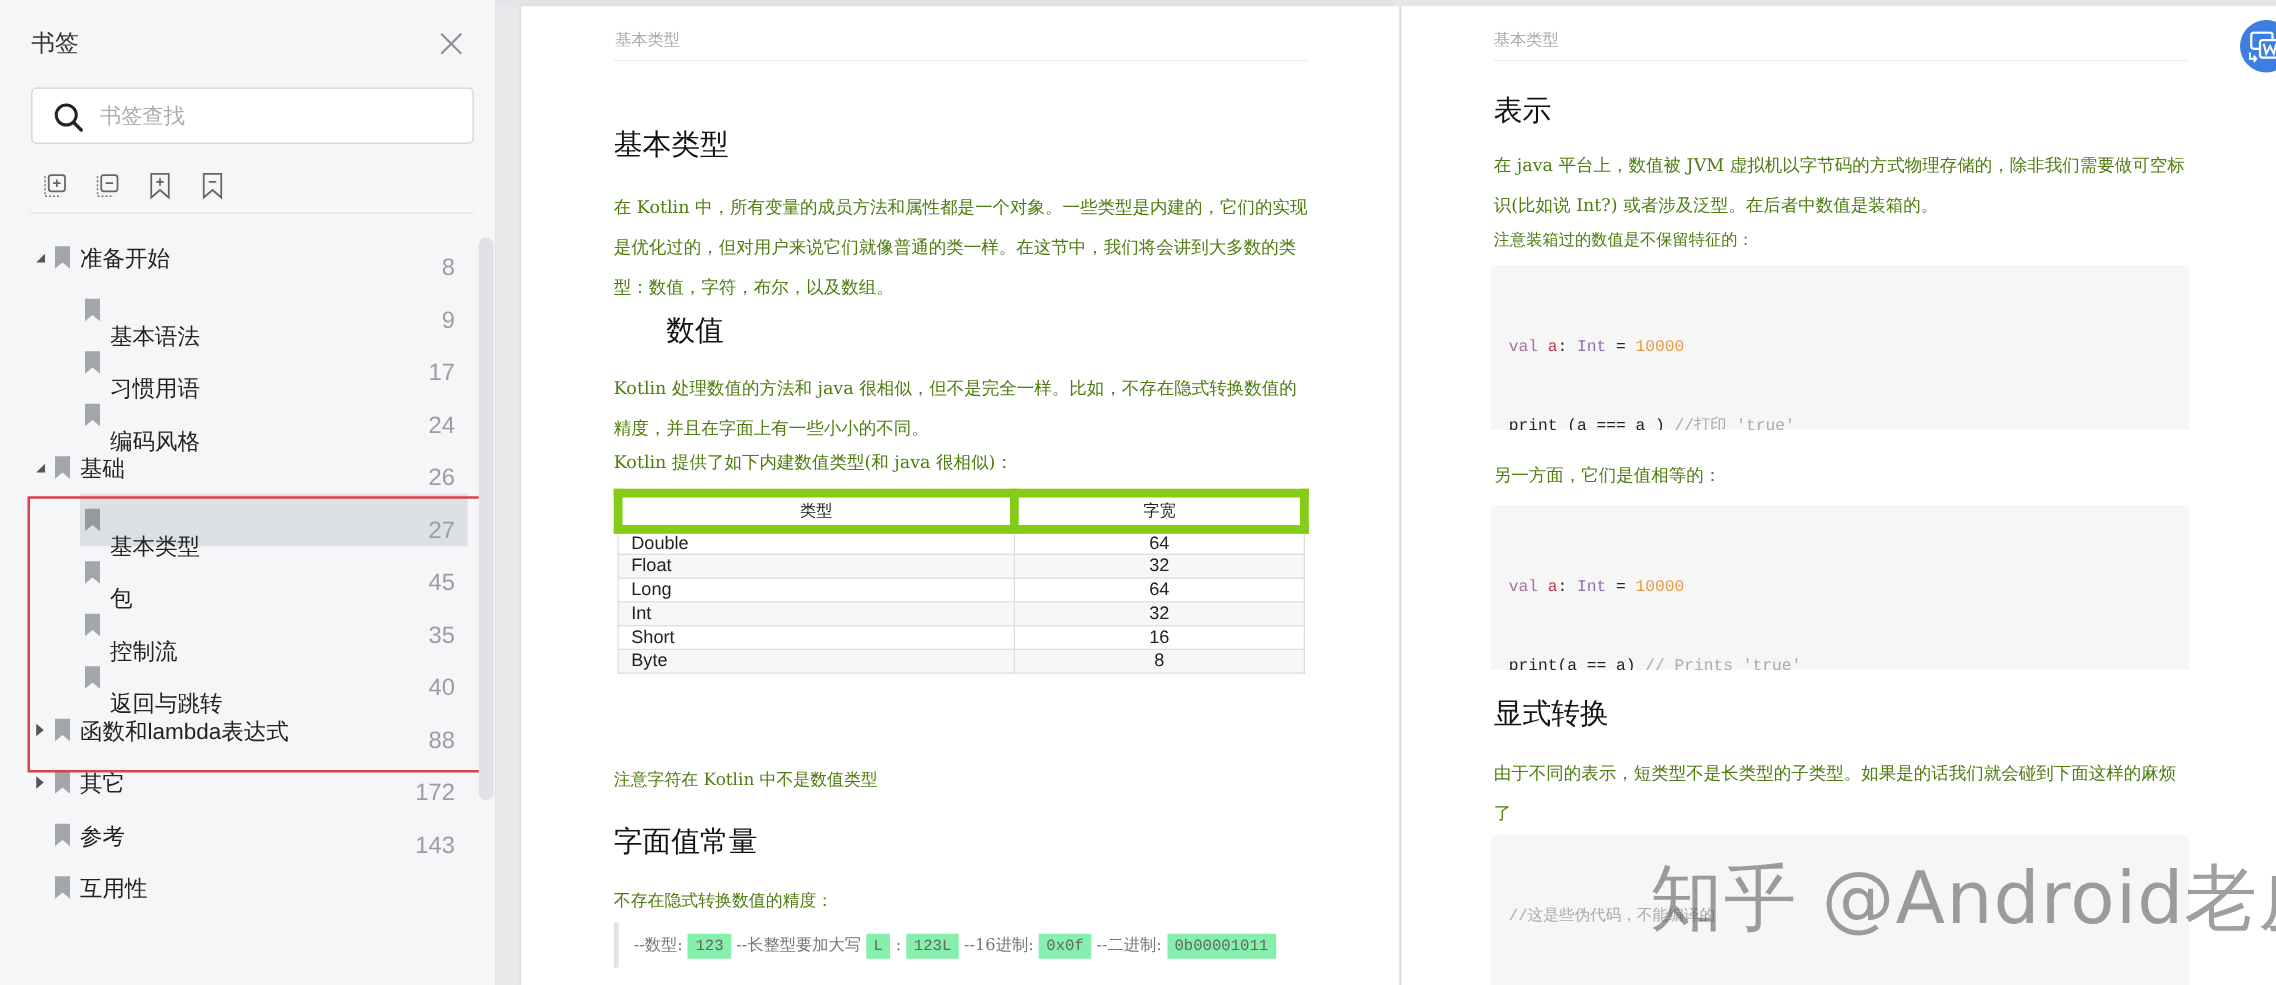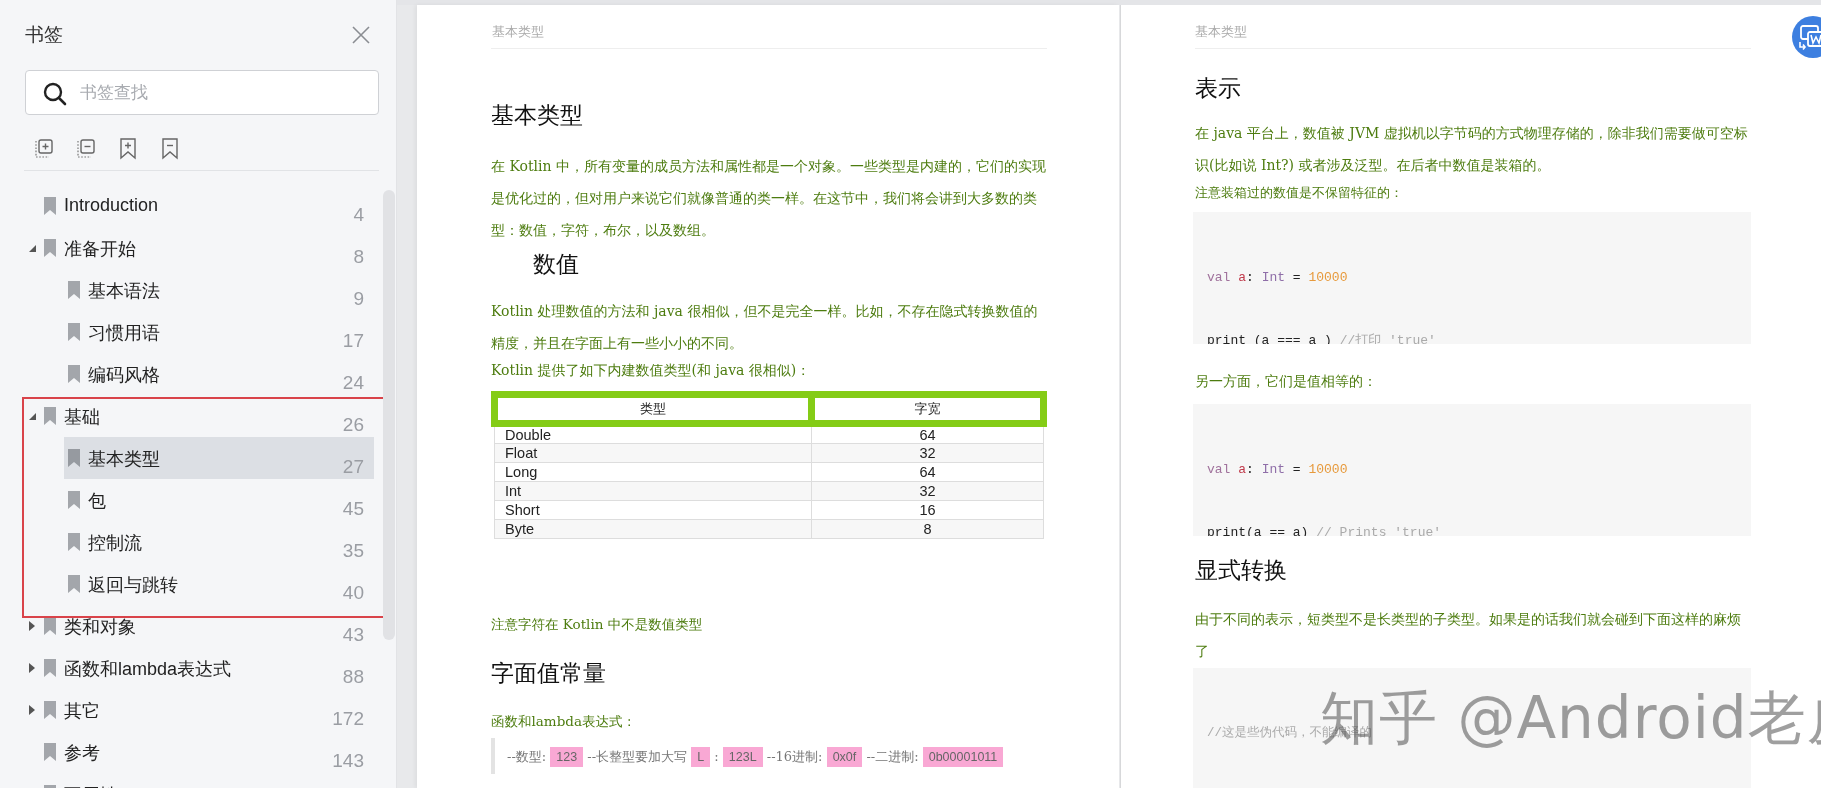--- a/index.html
+++ b/index.html
@@ -21,21 +21,21 @@
   .tree { position: absolute; left: 0; top: 185px; width: 380px; }
   .node { position: relative; height: 42px; }
   .node .tri { position: absolute; top: 15px; width: 10px; height: 12px; }
   .node .bm { position: absolute; top: 11px; width: 14px; height: 20px; }
   .node .lbl { position: absolute; top: 10px; font-size: 18px; color: #222; white-space: nowrap; }
   .node .num { position: absolute; right: 16px; top: 19px; font-size: 19px; color: #9a9da3; }
   .node.l0 .tri { left: 27px; }
   .node.l0 .bm { left: 43px; }
   .node.l0 .lbl { left: 64px; }
   .node.l1 .bm { left: 67px; }
-  .node.l1 .lbl { left: 88px; }
+  .node.l1 .lbl { left: 88px; margin-top: 20px; }
   .node.selected::before { content: ""; position: absolute; left: 64px; right: 6px; top: 0; bottom: 0; background: #dcdfe4; }
   .node.selected .bm, .node.selected .lbl, .node.selected .num { z-index: 1; }
   .red-box { position: absolute; left: 22px; top: 397px; width: 364px; height: 221px; border: 2.5px solid #d9434a; pointer-events: none; }
   .sb-scroll { position: absolute; left: 383px; top: 190px; width: 12px; height: 450px; border-radius: 6px; background: #e1e2e5; }
 
   
   .page { position: absolute; top: 5px; height: 783px; background: #fff; overflow: hidden; }
   .page.left { left: 417px; width: 702px; box-shadow: -2px 0 4px rgba(0,0,0,0.05); }
   .page.right { left: 1120px; width: 701px; border-left: 1px solid #d7d8da; }
   .runhead { position: absolute; top: 18px; font-family: "DejaVu Serif", serif; font-size: 13px; color: #aaa; }
@@ -45,21 +45,21 @@
   .content p { font-size: 14px; line-height: 32px; color: #4d7c0f; }
   .abs { position: absolute; }
 
   table.types { border-collapse: collapse; width: 556px; font-family: "Liberation Sans", sans-serif; font-size: 14.5px; }
   table.types th { font-family: "DejaVu Serif", serif; font-weight: normal; font-size: 13px; height: 29px; border: 7px solid #84cc16; background: #fff; }
   table.types td { height: 19px; border: 1px solid #ddd; padding-left: 10px; }
   table.types td.w { text-align: center; padding-left: 0; }
   table.types tr:nth-child(even) td { background: #f7f7f7; }
 
   .quote { border-left: 4px solid #e3e3e3; padding: 6px 0 4px 12px; font-size: 13px; color: #777; line-height: 25px; width: 556px; }
-  .quote code { font-family: Liberation Sans, sans-serif; background: #f9a8d4; color: #666; padding: 3px 6px; font-size: 12.5px; }
+  .quote code { font-family: Liberation Mono, monospace; background: #86efac; color: #666; padding: 3px 6px; font-size: 12.5px; }
 
   .code { position: absolute; background: #f6f6f6; font-family: "Liberation Mono", "DejaVu Sans Mono", monospace; font-size: 13px; line-height: 21.3px; padding: 12px 14px; white-space: pre; color: #222; overflow: hidden; }
   .code .ln { display: block; }
   .k { color: #a0729c; }
   .v { color: #c0394a; }
   .t { color: #8f6ea8; }
   .n { color: #e79a3c; }
   .c { color: #aaa; }
 
   .watermark { position: absolute; left: 1320px; top: 680px; font-family: "DejaVu Sans", sans-serif; font-size: 58px; color: rgba(80,80,80,0.55); letter-spacing: 1px; pointer-events: none; white-space: nowrap; }
@@ -106,27 +106,20 @@
     </svg>
     <svg class="tool" viewBox="0 0 22 24">
       <path d="M4 2 H18 V21 L11 15 L4 21 Z" stroke="#666" stroke-width="1.4" fill="none"></path>
       <path d="M8 8.5 H14" stroke="#666" stroke-width="1.4"></path>
     </svg>
   </div>
   <div class="sb-divider"></div>
 
   <div class="tree">
 
-    <div class="node l0">
-      <svg class="bm" viewBox="0 0 14 20">
-          <path d="M1 1 H13 V19 L7 14 L1 19 Z" fill="#a3a6ab"></path>
-        </svg>
-      <span class="lbl">Introduction</span>
-      <span class="num">4</span>
-    </div>
 
     <div class="node l0">
       <svg class="tri" viewBox="0 0 10 12">
           <path d="M9 3 L9 10 L2 10 Z" fill="#555"></path>
         </svg>
       <svg class="bm" viewBox="0 0 14 20">
           <path d="M1 1 H13 V19 L7 14 L1 19 Z" fill="#a3a6ab"></path>
         </svg>
       <span class="lbl">准备开始</span>
       <span class="num">8</span>
@@ -192,30 +185,20 @@
     </div>
 
     <div class="node l1">
       <svg class="bm" viewBox="0 0 14 20">
           <path d="M1 1 H13 V19 L7 14 L1 19 Z" fill="#a3a6ab"></path>
         </svg>
       <span class="lbl">返回与跳转</span>
       <span class="num">40</span>
     </div>
 
-    <div class="node l0">
-      <svg class="tri" viewBox="0 0 10 12">
-          <path d="M2 1 L8 6 L2 11 Z" fill="#555"></path>
-        </svg>
-      <svg class="bm" viewBox="0 0 14 20">
-          <path d="M1 1 H13 V19 L7 14 L1 19 Z" fill="#a3a6ab"></path>
-        </svg>
-      <span class="lbl">类和对象</span>
-      <span class="num">43</span>
-    </div>
 
     <div class="node l0">
       <svg class="tri" viewBox="0 0 10 12">
           <path d="M2 1 L8 6 L2 11 Z" fill="#555"></path>
         </svg>
       <svg class="bm" viewBox="0 0 14 20">
           <path d="M1 1 H13 V19 L7 14 L1 19 Z" fill="#a3a6ab"></path>
         </svg>
       <span class="lbl">函数和lambda表达式</span>
       <span class="num">88</span>
@@ -293,21 +276,21 @@
           </tr>
         <tr>
             <td>Byte</td>
             <td class="w">8</td>
           </tr>
       </tbody>
     </table>
 
     <p class="abs" style="top:603px; font-size:13.5px;">注意字符在 Kotlin 中不是数值类型</p>
     <h2 class="abs" style="top:653px;">字面值常量</h2>
-    <p class="abs" style="top:700px; font-size:13.5px;">函数和lambda表达式：</p>
+    <p class="abs" style="top:700px; font-size:13.5px;">不存在隐式转换数值的精度：</p>
 
     <div class="quote abs" style="top:733px;">
       <span>--数型: </span><code>123</code><span> --长整型要加大写 </span><code>L</code><span> : </span><code>123L</code><span> --16进制: </span><code>0x0f</code><span> --二进制: </span><code>0b00001011</code>
     </div>
   </div>
 </section>
 
 <section class="page right">
   <div class="runhead" style="left:74px;">基本类型</div>
   <div class="runline" style="left:74px; width:556px;"></div>

